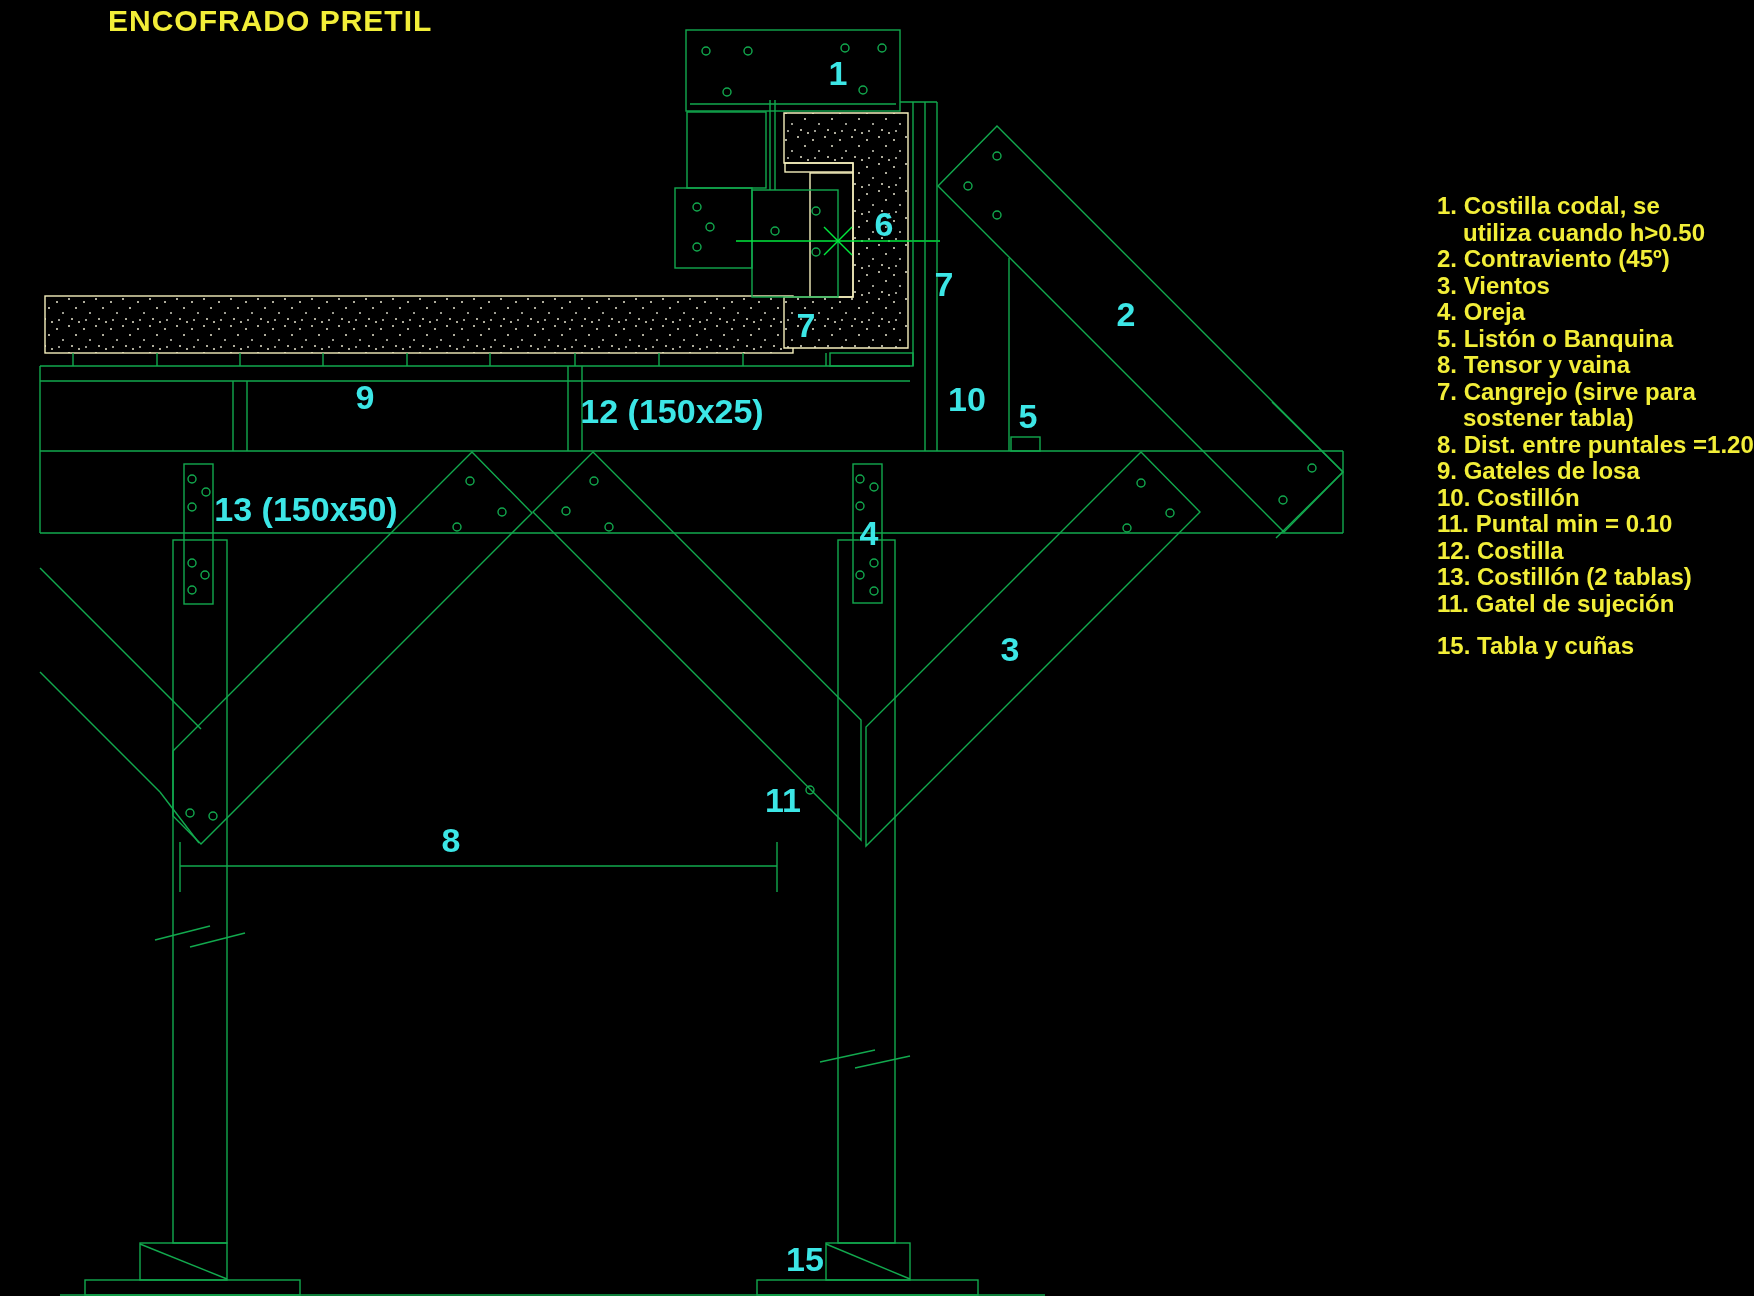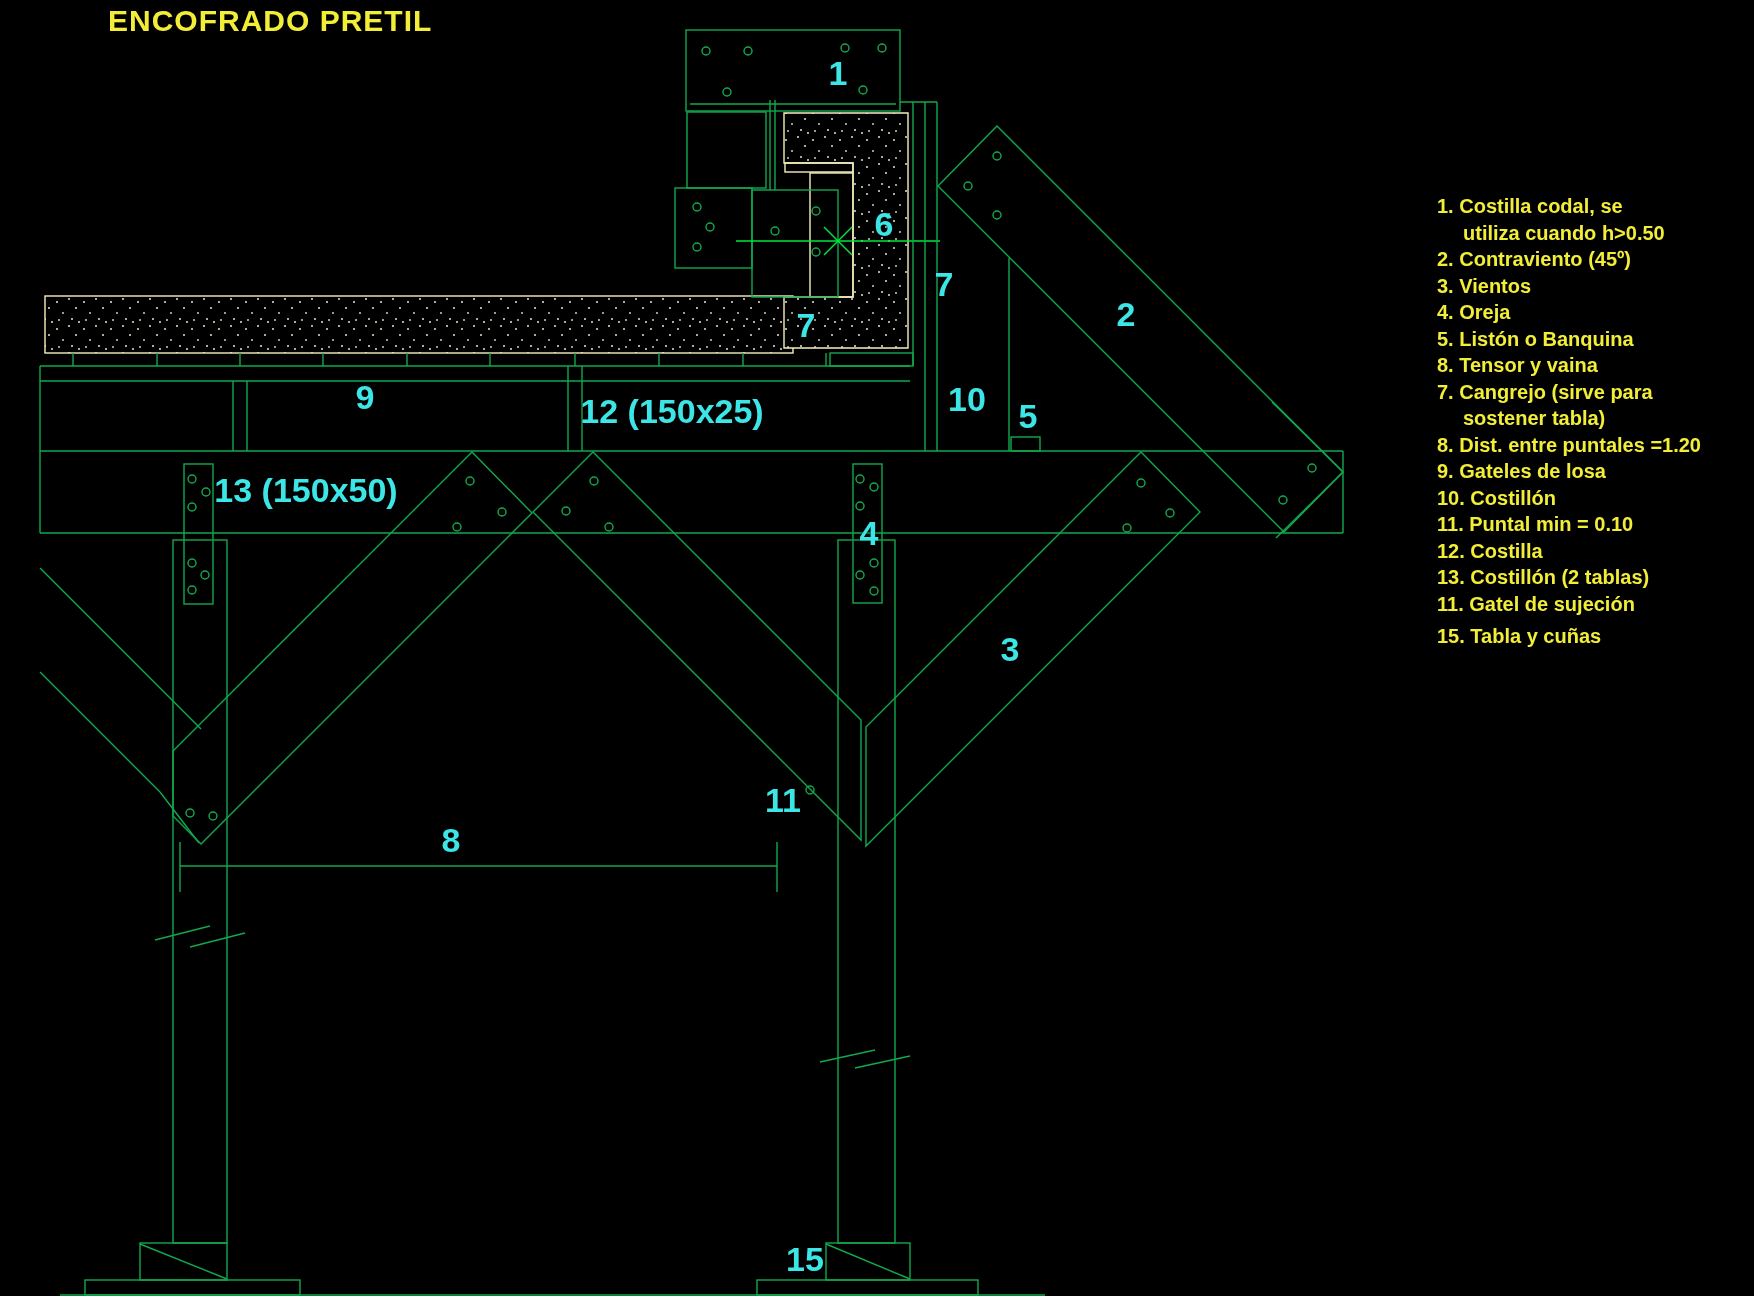--- a/index.html
+++ b/index.html
@@ -16,25 +16,25 @@
     font-family:"Liberation Sans","DejaVu Sans",sans-serif;
   }
   #canvas-svg{position:absolute;left:0;top:0;}
   .page-title{
     position:absolute;left:108px;top:4px;
     color:var(--yellow);font-size:30px;font-weight:bold;letter-spacing:1px;
     white-space:nowrap;
   }
   .legend{
     position:absolute;left:1437px;top:193px;width:318px;
-    color:var(--yellow);font-size:20px;font-weight:bold;line-height:26.5px;
+    color:var(--yellow);font-size:24px;font-weight:bold;line-height:26.5px;
     white-space:nowrap;
   }
   .legend .indent{padding-left:26px;}
-  .legend .gap{margin-top:6px;}
+  .legend .gap{margin-top:16px;}
   .part-label{
     position:absolute;transform:translate(-50%,-50%);
     color:var(--cyan);font-size:34px;font-weight:bold;white-space:nowrap;
     text-shadow:0 0 2px #000;
   }
 </style>
 </head>
 <body>
 
 <svg id="canvas-svg" width="1754" height="1296" viewBox="0 0 1754 1296">
@@ -244,16 +244,16 @@
     <div class="part-label" style="left: 1010px; top: 649px;">3</div>
     <div class="part-label" style="left: 869px; top: 533px;">4</div>
     <div class="part-label" style="left: 1028px; top: 416px;">5</div>
     <div class="part-label" style="left: 884px; top: 224px;">6</div>
     <div class="part-label" style="left: 806px; top: 325px;">7</div>
     <div class="part-label" style="left: 451px; top: 840px;">8</div>
     <div class="part-label" style="left: 365px; top: 397px;">9</div>
     <div class="part-label" style="left: 967px; top: 399px;">10</div>
     <div class="part-label" style="left: 783px; top: 800px;">11</div>
     <div class="part-label" style="left: 672px; top: 411px; text-align: right;">12 (150x25)</div>
-    <div class="part-label" style="left: 306px; top: 490px;">13 (150x50)</div>
+    <div class="part-label" style="left: 306px; top: 509px;">13 (150x50)</div>
     <div class="part-label" style="left: 944px; top: 284px;">7</div>
     <div class="part-label" style="left: 805px; top: 1259px;">15</div>
   </div>
 
 </body></html>

